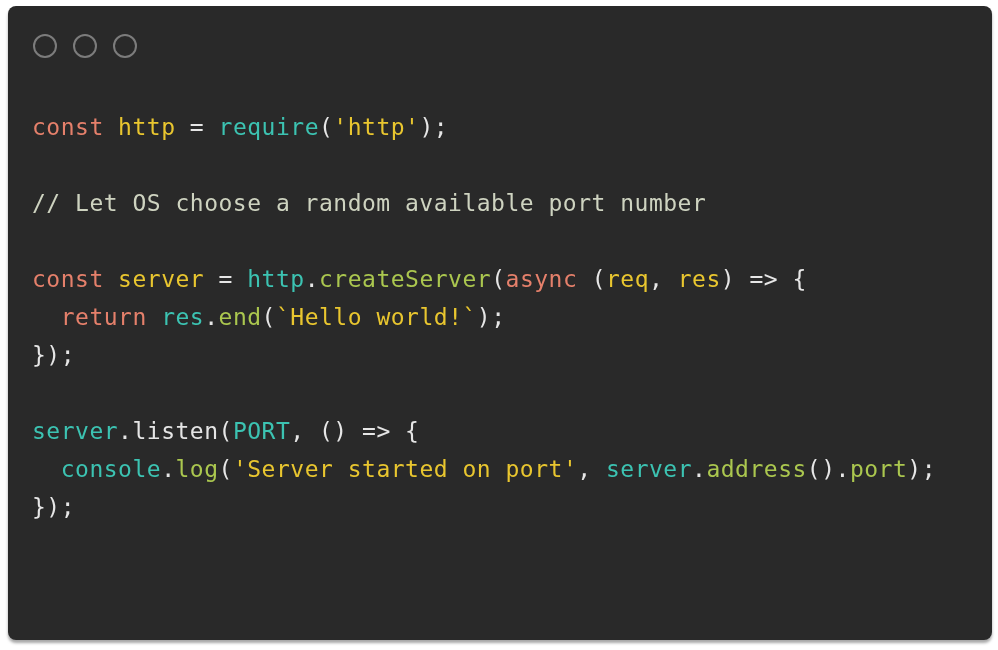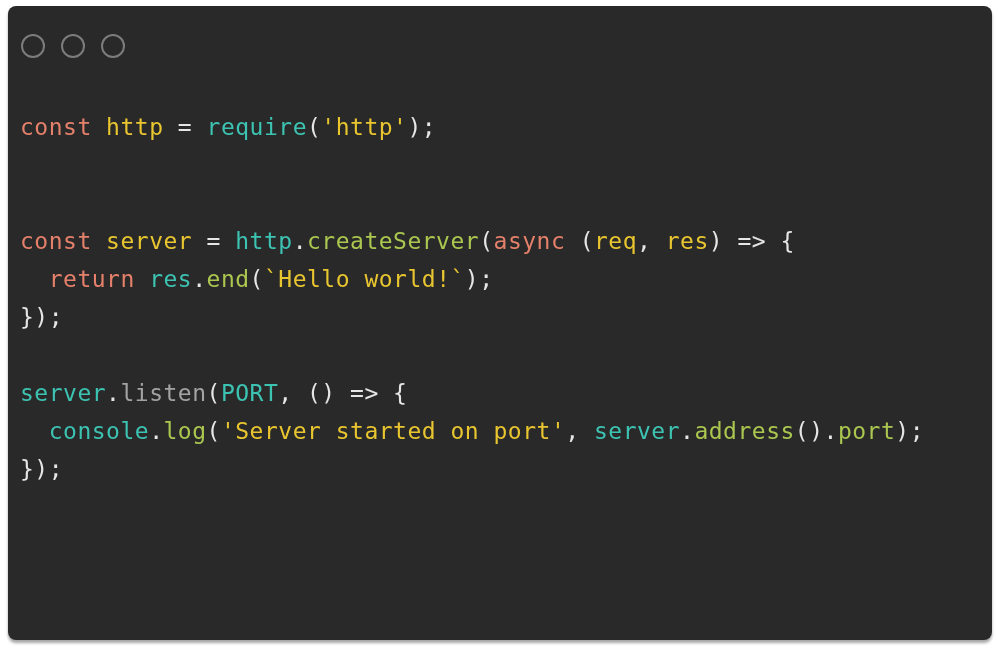--- a/index.html
+++ b/index.html
@@ -7,21 +7,21 @@
     width: 998px; height: 650px;
     background: #ffffff;
     font-family: "DejaVu Sans Mono", "Liberation Mono", monospace;
     overflow: hidden;
   }
   .code-window {
     position: absolute;
     left: 8px; top: 6px; right: 6px; bottom: 10px;
     background: #292929;
     border-radius: 8px;
-    padding: 28px 28px 40px 12px;
+    padding: 28px 28px 40px 24px;
     box-shadow: 0 3px 3px rgba(0,0,0,0.35);
   }
   .window-controls {
     display: flex;
     gap: 16px;
     margin-bottom: 50px;
     padding-left: 1px;
   }
   .window-control {
     width: 24px; height: 24px;
@@ -44,22 +44,23 @@
 
 <div class="code-window">
   <div class="window-controls">
       <div class="window-control"></div>
       <div class="window-control"></div>
       <div class="window-control"></div>
     </div>
   <div class="code-block">
       <div class="code-line"><span style="color: rgb(229, 128, 107);">const</span><span style="color: rgb(230, 230, 230);"> </span><span style="color: rgb(233, 198, 47);">http</span><span style="color: rgb(230, 230, 230);"> = </span><span style="color: rgb(60, 195, 178);">require</span><span style="color: rgb(230, 230, 230);">(</span><span style="color: rgb(233, 198, 47);">'http'</span><span style="color: rgb(230, 230, 230);">);</span></div>
       <div class="code-line">&nbsp;</div>
+      <div class="code-line"><span style="color: rgb(206, 211, 192);">// Let OS choose a random available port number</span></div>
       <div class="code-line">&nbsp;</div>
       <div class="code-line"><span style="color: rgb(229, 128, 107);">const</span><span style="color: rgb(230, 230, 230);"> </span><span style="color: rgb(233, 198, 47);">server</span><span style="color: rgb(230, 230, 230);"> = </span><span style="color: rgb(60, 195, 178);">http</span><span style="color: rgb(230, 230, 230);">.</span><span style="color: rgb(171, 199, 79);">createServer</span><span style="color: rgb(230, 230, 230);">(</span><span style="color: rgb(229, 128, 107);">async</span><span style="color: rgb(230, 230, 230);"> (</span><span style="color: rgb(233, 198, 47);">req</span><span style="color: rgb(230, 230, 230);">, </span><span style="color: rgb(233, 198, 47);">res</span><span style="color: rgb(230, 230, 230);">) =&gt; {</span></div>
       <div class="code-line"><span style="color: rgb(230, 230, 230);">  </span><span style="color: rgb(229, 128, 107);">return</span><span style="color: rgb(230, 230, 230);"> </span><span style="color: rgb(60, 195, 178);">res</span><span style="color: rgb(230, 230, 230);">.</span><span style="color: rgb(171, 199, 79);">end</span><span style="color: rgb(230, 230, 230);">(</span><span style="color: rgb(233, 198, 47);">`Hello world!`</span><span style="color: rgb(230, 230, 230);">);</span></div>
       <div class="code-line"><span style="color: rgb(230, 230, 230);">});</span></div>
       <div class="code-line">&nbsp;</div>
-      <div class="code-line"><span style="color: rgb(60, 195, 178);">server</span><span style="color: rgb(230, 230, 230);">.</span><span style="color: #a3a3a3;">listen</span><span style="color: rgb(230, 230, 230);">(</span><span style="color: rgb(60, 195, 178);">PORT</span><span style="color: rgb(230, 230, 230);">, () =&gt; {</span></div>
+      <div class="code-line"><span style="color: rgb(60, 195, 178);">server</span><span style="color: rgb(230, 230, 230);">.</span><span style="color: #e5e5e5;">listen</span><span style="color: rgb(230, 230, 230);">(</span><span style="color: rgb(60, 195, 178);">PORT</span><span style="color: rgb(230, 230, 230);">, () =&gt; {</span></div>
       <div class="code-line"><span style="color: rgb(230, 230, 230);">  </span><span style="color: rgb(60, 195, 178);">console</span><span style="color: rgb(230, 230, 230);">.</span><span style="color: rgb(171, 199, 79);">log</span><span style="color: rgb(230, 230, 230);">(</span><span style="color: rgb(233, 198, 47);">'Server started on port'</span><span style="color: rgb(230, 230, 230);">, </span><span style="color: rgb(60, 195, 178);">server</span><span style="color: rgb(230, 230, 230);">.</span><span style="color: rgb(171, 199, 79);">address</span><span style="color: rgb(230, 230, 230);">().</span><span style="color: rgb(171, 199, 79);">port</span><span style="color: rgb(230, 230, 230);">);</span></div>
       <div class="code-line"><span style="color: rgb(230, 230, 230);">});</span></div>
     </div>
 </div>
 
 </body></html>

